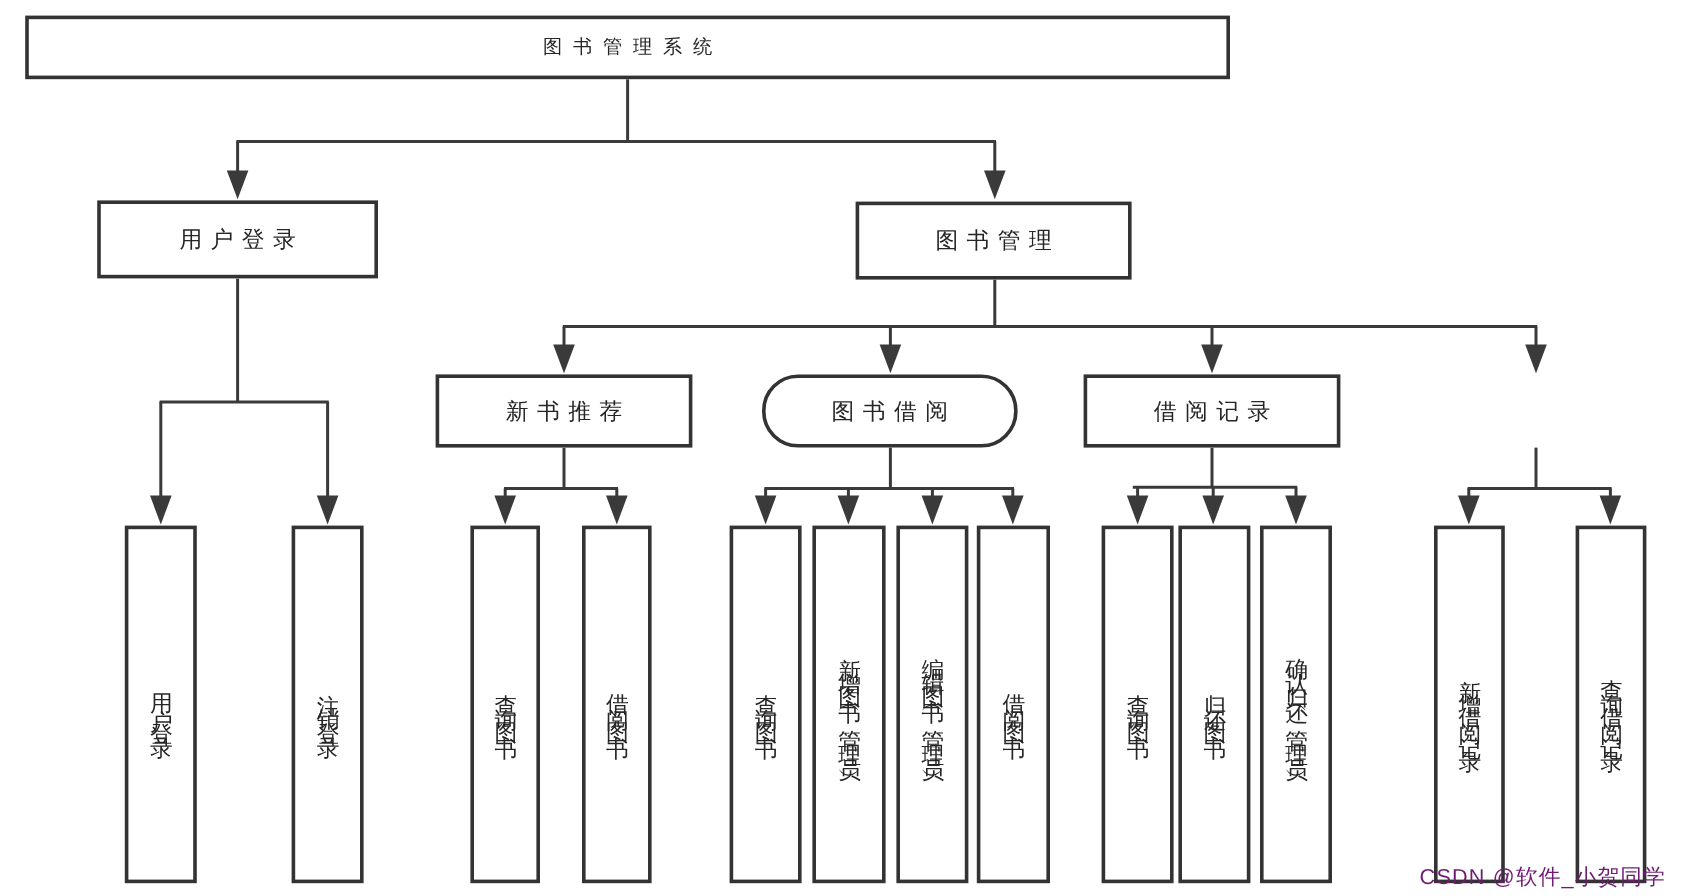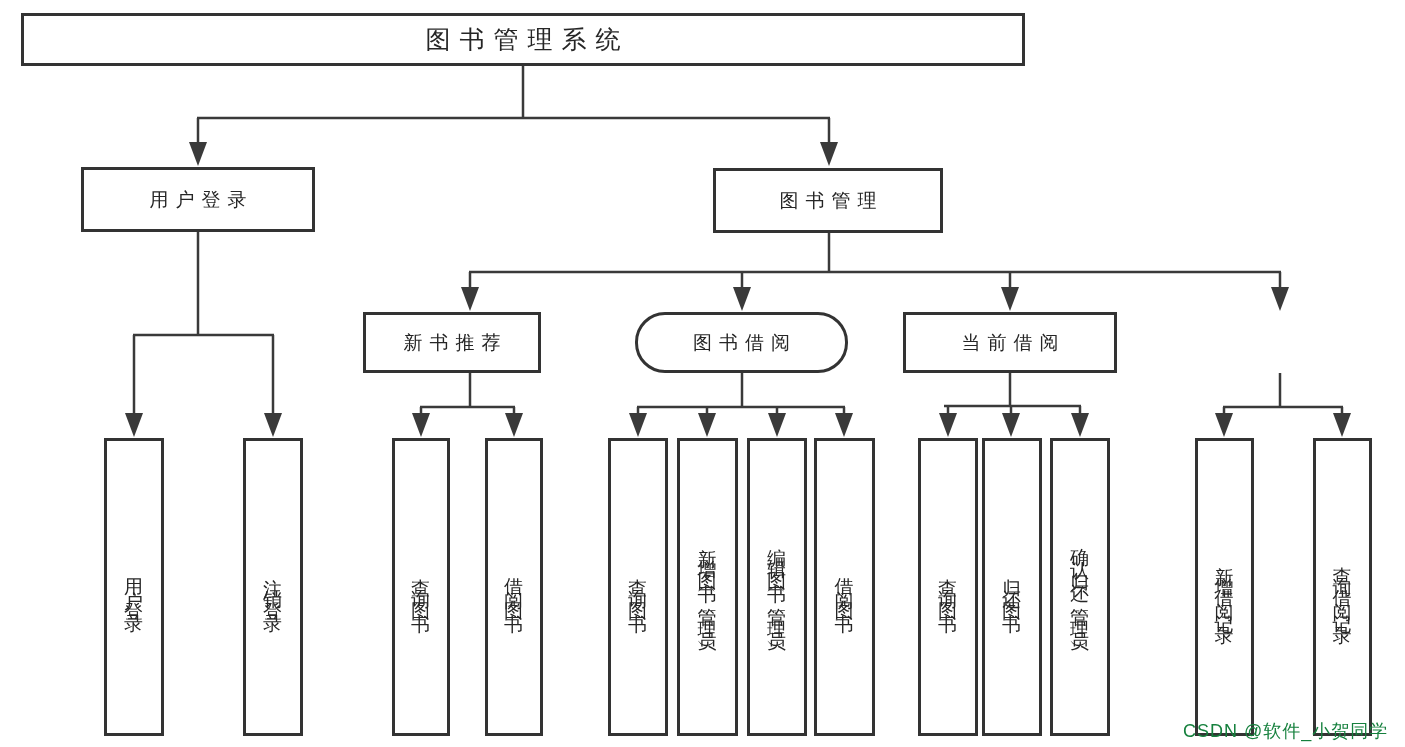--- a/index.html
+++ b/index.html
@@ -14,21 +14,21 @@
   .node{
     position:absolute;
     border:3px solid #333333;
     background:#ffffff;
     display:flex;align-items:center;justify-content:center;
     box-sizing:border-box;
     z-index:2;
     color:#262626;
   }
   .hnode{font-size:19px;letter-spacing:7px;text-indent:7px;white-space:nowrap;}
-  .rootnode{font-size:25px;letter-spacing:9px;text-indent:9px;}
+  .rootnode{font-size:16px;letter-spacing:9px;text-indent:9px;}
   .vnode{z-index:2;}
   .vnode span{
     writing-mode:vertical-rl;
     font-size:19px;
     letter-spacing:12px;
     line-height:1;
     color:#262626;
     white-space:nowrap;
   }
   #watermark{
@@ -116,23 +116,23 @@
       <polygon points="1215,413 1233,413 1224,437"></polygon>
       <polygon points="1333,413 1351,413 1342,437"></polygon>
     </g>
   </svg>
 
   <div class="node hnode rootnode" style="left:21px;top:13px;width:1004px;height:53px;">图书管理系统</div>
 
   <div class="node hnode" style="left:81px;top:167px;width:234px;height:65px;">用户登录</div>
   <div class="node hnode" style="left:713px;top:168px;width:230px;height:65px;text-align:right;">图书管理</div>
 
-  <div class="node hnode" style="left:363px;top:312px;width:178px;height:61px;">新书推荐</div>
+  <div class="node hnode" style="left:363px;top:312px;width:214px;height:61px;">新书推荐</div>
   <div class="node hnode" style="left:635px;top:312px;width:213px;height:61px;border-radius:30px;">图书借阅</div>
-  <div class="node hnode" style="left:903px;top:312px;width:214px;height:61px;">当前借阅</div>
+  <div class="node hnode" style="left:903px;top:312px;width:214px;height:61px;">借阅记录</div>
 
   <div class="node vnode" style="left:104px;top:438px;width:60px;height:298px;">
     <span>用户登录</span>
     </div>
   <div class="node vnode" style="left:243px;top:438px;width:60px;height:298px;">
     <span>注销登录</span>
     </div>
 
   <div class="node vnode" style="left:392px;top:438px;width:58px;height:298px;">
     <span>查询图书</span>
@@ -164,14 +164,14 @@
     <span>确认归还（管理员）</span>
     </div>
 
   <div class="node vnode" style="left:1195px;top:438px;width:59px;height:298px;">
     <span>新增借阅记录</span>
     </div>
   <div class="node vnode" style="left:1313px;top:438px;width:59px;height:298px;">
     <span>查询借阅记录</span>
     </div>
 
-  <div id="watermark" style="color: #15803d;">CSDN @软件_小贺同学</div>
+  <div id="watermark" style="color: #701a75;">CSDN @软件_小贺同学</div>
 </div>
 
 </body></html>

